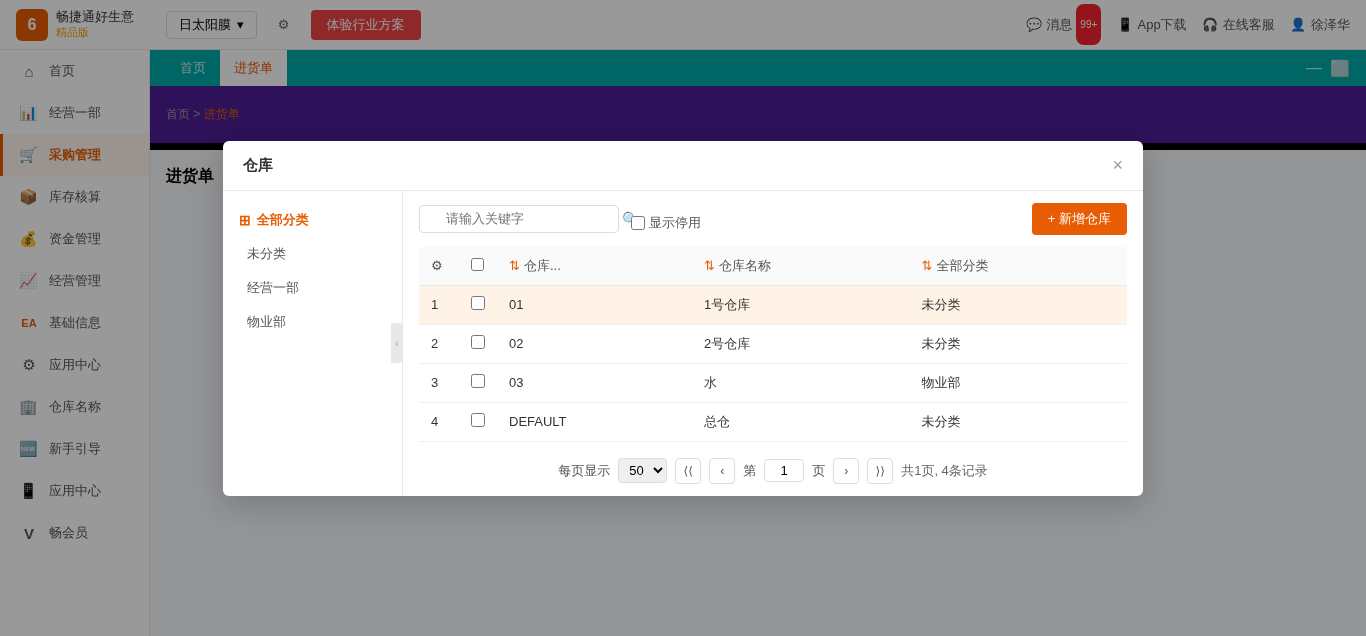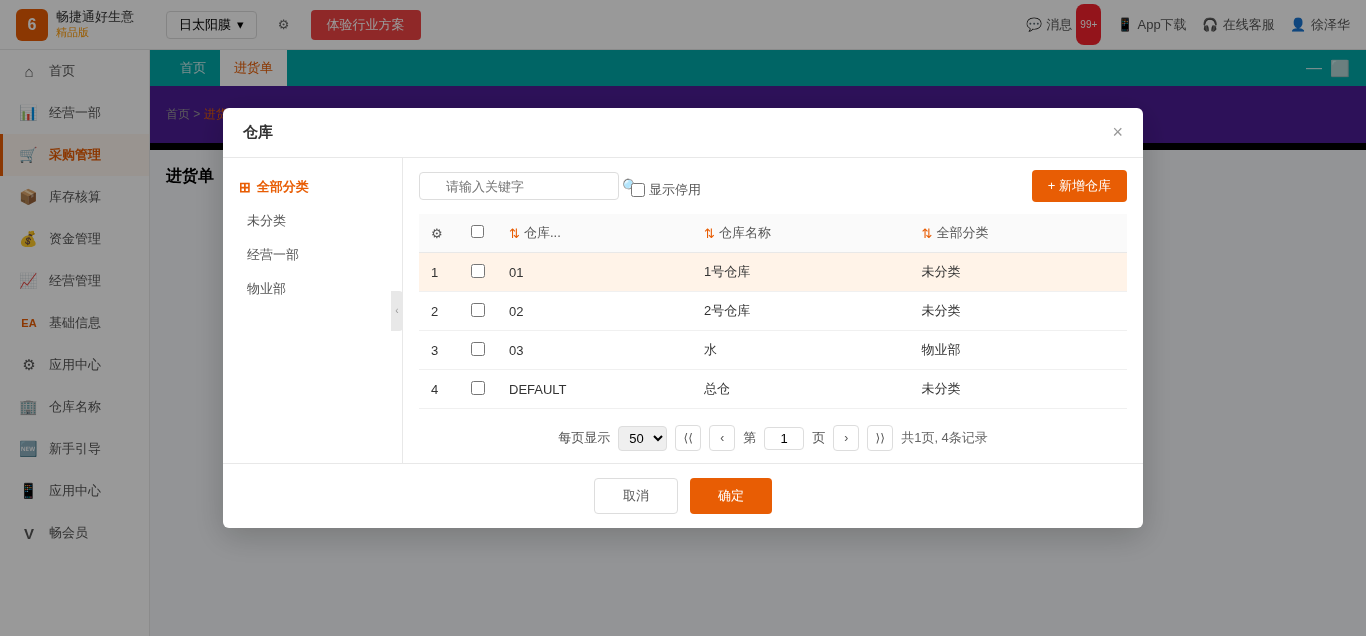--- a/index.html
+++ b/index.html
@@ -421,18 +421,14 @@
           <span>第</span>
           <input type="text" class="page-input" value="1" style="">
           <span>页</span>
           <div class="page-btn">›</div>
           <div class="page-btn">⟩⟩</div>
           <span class="page-info">共1页, 4条记录</span>
         </div>
       </div>
     </div>
 
-    <div class="dialog-footer">
-      <button class="btn-cancel">取消</button>
-      <button class="btn-confirm">确定</button>
-    </div>
   </div>
 </div>
 
 </body></html>

